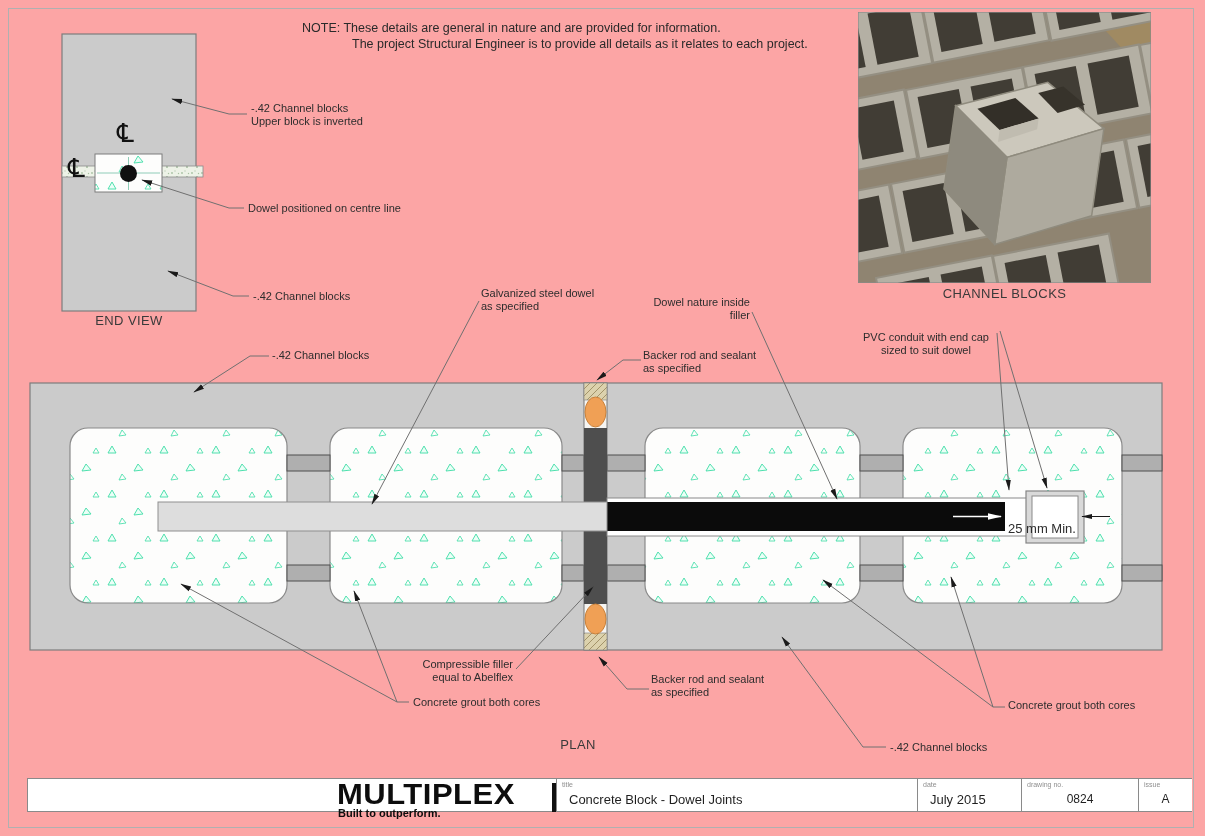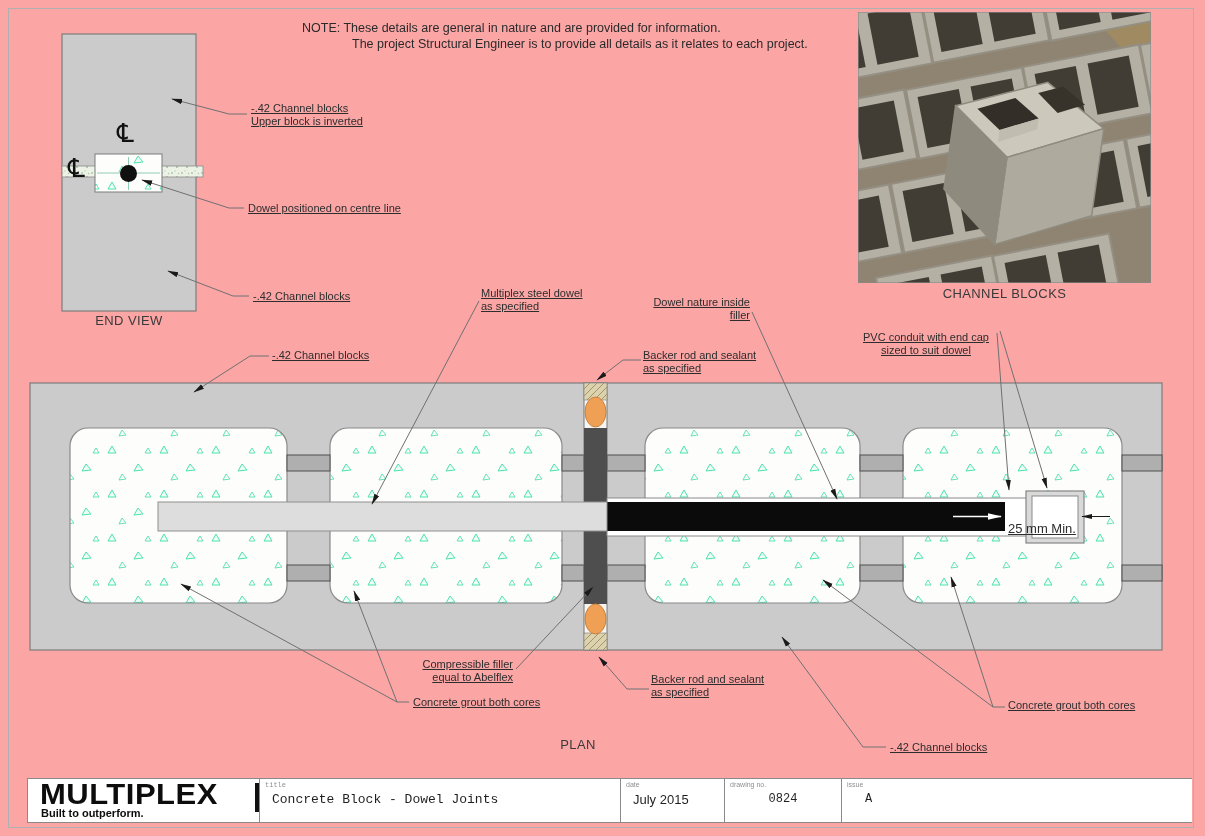--- a/index.html
+++ b/index.html
@@ -1,45 +1,45 @@
 <!DOCTYPE html>
 <html><head>
 <meta charset="utf-8">
 <style>
   html,body{margin:0;padding:0;background:#ffffff;}
   #sheet{position:relative;width:1205px;height:836px;background:#fca5a5;overflow:hidden;
          font-family:"Liberation Sans", sans-serif;}
   #border-frame{position:absolute;left:8px;top:8px;width:1184px;height:818px;
          border:1.5px solid #b0b0b0;}
   svg.layer{position:absolute;left:0;top:0;width:1205px;height:836px;}
-  .lbl{position:absolute;font-size:11px;line-height:13px;color:#2d2d2d;white-space:nowrap;text-decoration:underline;}
+  .lbl{position:absolute;font-size:11px;line-height:13px;color:#2d2d2d;white-space:nowrap;}
   .lbl span{display:block;}
   .lbl.right{text-align:right;}
   .lbl.center{text-align:center;margin-top:12px;}
   .cap{position:absolute;font-size:13px;letter-spacing:.4px;color:#3a3a3a;text-align:center;}
   .note-line{position:absolute;font-size:12.5px;color:#2a2a2a;white-space:nowrap;}
   .cl-sym{position:absolute;font-family:"DejaVu Sans", sans-serif;font-size:26px;color:#111;
           line-height:26px;}
   
-  #titleblock{position:absolute;left:27px;top:778px;width:1165px;height:45px;
+  #titleblock{position:absolute;left:27px;top:778px;width:1165px;height:34px;
       border-top:1.5px solid #8a8a8a;border-bottom:1.5px solid #8a8a8a;border-left:1.5px solid #8a8a8a;
-      display:flex;box-sizing:border-box;background:#fff;}
+      display:flex;box-sizing:border-box;background:#fff;justify-content:flex-end;}
   .tbcell{position:relative;box-sizing:border-box;height:100%;}
   .tbcell.sep{border-left:1px solid #8a8a8a;}
   .tb-label{display:block;font-size:7px;color:#8f8f8f;margin:2px 0 0 5px;line-height:8px;}
   .tb-value{display:block;font-size:12px;color:#1f1f1f;margin:1px 0 0 12px;line-height:13px;}
   .tb-value.big{font-size:13px;}
-  .tb-value.center{margin:16px;text-align:center;font-family:Liberation Mono, monospace;}
+  .tb-value.center{margin:16px;text-align:center;}
   #logo-cell{width:231px;}
   #logo-text{font-size:31px;font-weight:bold;letter-spacing:.5px;color:#0d0d0d;
       margin:1px 0 0 12px;line-height:30px;transform:scaleY(.95);transform-origin:left top;}
   #logo-tagline{font-size:11px;font-weight:bold;color:#0d0d0d;margin:-3px 0 4px 13px;}
   #logo-bar{position:absolute;right:0;top:4px;width:4px;height:29px;background:#111;}
   #project-cell{width:292px;}
-  #title-cell{width:361px;font-family:Liberation Mono, monospace;}
+  #title-cell{width:361px;}
   #date-cell{width:104px;}
   #drawing-cell{width:117px;}
   #issue-cell{width:54px;}
 </style>
 </head>
 <body>
 
 <div id="sheet">
   <div id="border-frame"></div>
 
@@ -187,21 +187,21 @@
     <span>Upper block is inverted</span>
   </div>
   <div class="lbl" style="left:248px;top:202px">Dowel positioned on centre line</div>
   <div class="lbl" style="left:253px;top:290px">-.42 Channel blocks</div>
   <div class="cap" style="left:62px;top:313px;width:134px">END VIEW</div>
 
   <div class="cap" style="left:858px;top:286px;width:293px">CHANNEL BLOCKS</div>
 
   <div class="lbl" style="left:272px;top:349px">-.42 Channel blocks</div>
   <div class="lbl" style="left:481px;top:287px">
-    <span>Multiplex steel dowel</span>
+    <span>Galvanized steel dowel</span>
     <span>as specified</span>
   </div>
   <div class="lbl right" style="left:628px;top:296px;width:122px">
     <span>Dowel nature inside</span>
     <span>filler</span>
   </div>
   <div class="lbl" style="left:643px;top:349px">
     <span>Backer rod and sealant</span>
     <span>as specified</span>
   </div>

